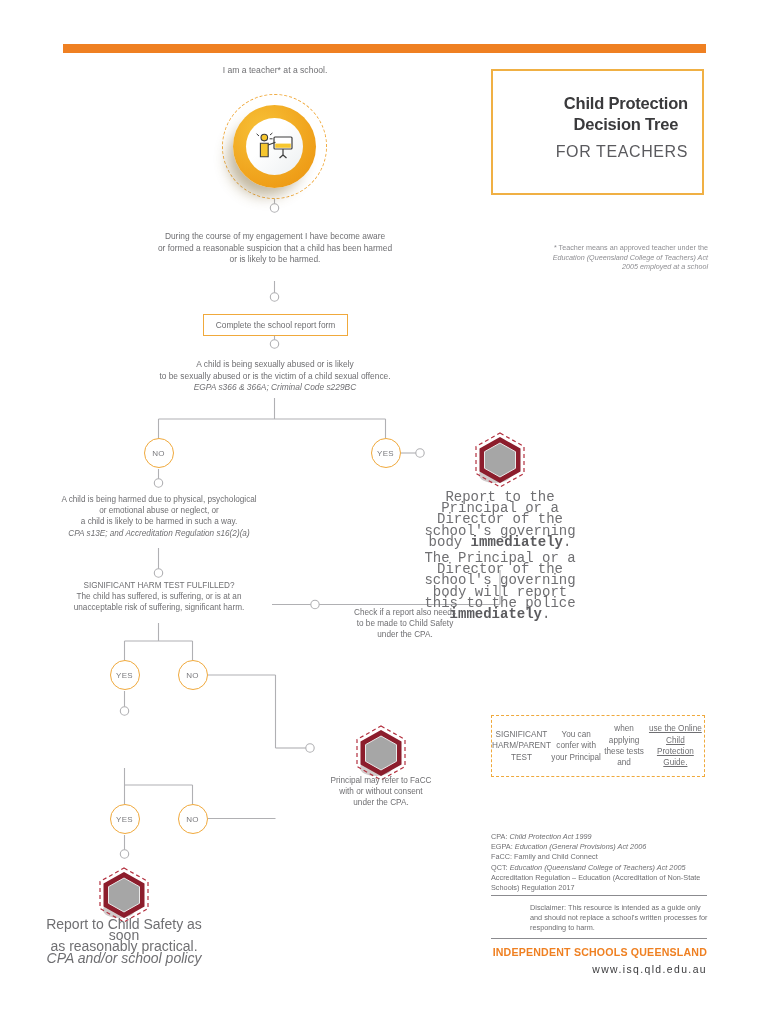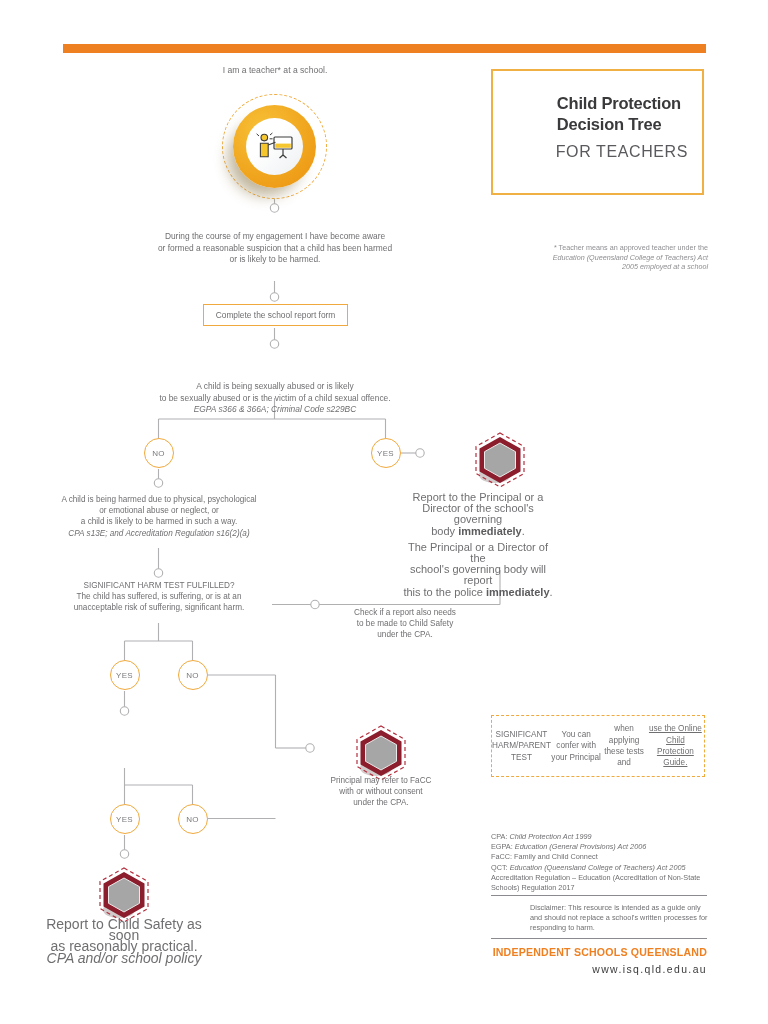--- a/index.html
+++ b/index.html
@@ -12,21 +12,21 @@
   svg.wires{position:absolute;left:0;top:0;width:768px;height:1024px;pointer-events:none;}
 
   .topbar{position:absolute;left:63px;top:44px;width:643px;height:9px;background:#ef8022;}
 
   
   .title-box{
     position:absolute;left:491px;top:69px;width:213px;height:126px;
     border:2px solid #f0b044;box-sizing:border-box;background:#fff;
   }
   .title-main{
-    position:absolute;right:21px;top:22px;text-align:left;
+    position:absolute;right:14px;top:22px;text-align:center;
     font-size:16.5px;line-height:21px;font-weight:bold;color:#3a3a3c;
     letter-spacing:-0.2px;
   }
   .title-sub{
     position:absolute;right:14px;top:72px;text-align:right;
     font-size:16px;color:#5a5a5e;letter-spacing:0.6px;
   }
   .teacher-note{
     position:absolute;left:500px;top:243px;width:208px;text-align:right;
     font-size:7.2px;line-height:9.6px;color:#8e8e92;
@@ -54,21 +54,21 @@
     background:linear-gradient(135deg,#ffffff 40%,#eceff1);
     display:flex;align-items:center;justify-content:center;
   }
 
   
   .hexwrap{position:absolute;width:58px;height:58px;}
   .hexwrap svg{position:absolute;left:0;top:0;}
 
   
   .report-form{
-    position:absolute;left:203px;top:304px;width:145px;height:22px;
+    position:absolute;left:203px;top:314px;width:145px;height:22px;
     border:1.6px solid #f0a93c;box-sizing:border-box;background:#fff;
     display:flex;align-items:center;justify-content:center;
     font-size:8.4px;color:#6f6f72;
   }
 
   
   .bubble{
     position:absolute;width:30px;height:30px;border-radius:50%;
     border:1.6px solid #f0a93c;background:#fff;box-sizing:border-box;
     display:flex;align-items:center;justify-content:center;
@@ -210,38 +210,38 @@
   </div>
 
   <div class="tx" style="left:135px;top:231px;width:280px;font-size:8.4px;line-height:11.6px;">
     <span>During the course of my engagement I have become aware</span><br>
     <span>or formed a reasonable suspicion that a child has been harmed</span><br>
     <span>or is likely to be harmed.</span>
   </div>
 
   <div class="report-form">Complete the school report form</div>
 
-  <div class="tx" style="left:115px;top:359px;width:320px;font-size:8.4px;line-height:11.6px;margin-top:22px;">
+  <div class="tx" style="left:115px;top:359px;width:320px;font-size:8.4px;line-height:11.6px;">
     <span>A child is being sexually abused or is likely</span><br>
     <span>to be sexually abused or is the victim of a child sexual offence.</span>
     <span class="it">EGPA s366 &amp; 366A; Criminal Code s229BC</span>
   </div>
 
   <div class="bubble" style="left:143.5px;top:438px;">NO</div>
   <div class="bubble" style="left:370.5px;top:438px;">YES</div>
 
   <div class="hexwrap" style="left:471px;top:431px;">
     <svg width="58" height="58" viewBox="0 0 58 58">
       <ellipse cx="24" cy="44" rx="16" ry="8" fill="rgba(90,70,70,.28)"></ellipse>
       <polygon points="29,2 53,15.5 53,42.5 29,56 5,42.5 5,15.5" fill="none" stroke="#b3303f" stroke-width="1.2" stroke-dasharray="4,3"></polygon>
       <polygon points="29,6 49.5,17.6 49.5,40.4 29,52 8.5,40.4 8.5,17.6" fill="#8c1d2c"></polygon>
       <polygon points="29,12 44.5,20.7 44.5,37.3 29,46 13.5,37.3 13.5,20.7" fill="#a6a6a6" stroke="#e9e9e9" stroke-width="1"></polygon>
     </svg>
   </div>
-  <div class="tx" style="left:399px;top:492px;width:158px;font-size:11px;line-height:11.2px;">
+  <div class="tx" style="left:421px;top:492px;width:158px;font-size:14px;line-height:11.2px;font-family:Liberation Mono, monospace;">
     <span>Report to the Principal or a</span><br>
     <span>Director of the school's governing</span><br>
     <span>body </span><b>immediately</b><span>.</span>
     <div style="height:5px"></div>
     <span>The Principal or a Director of the</span><br>
     <span>school's governing body will report</span><br>
     <span>this to the police </span><b>immediately</b><span>.</span>
   </div>
 
   <div class="tx" style="left:24px;top:494px;width:270px;font-size:8.2px;line-height:11.2px;">

